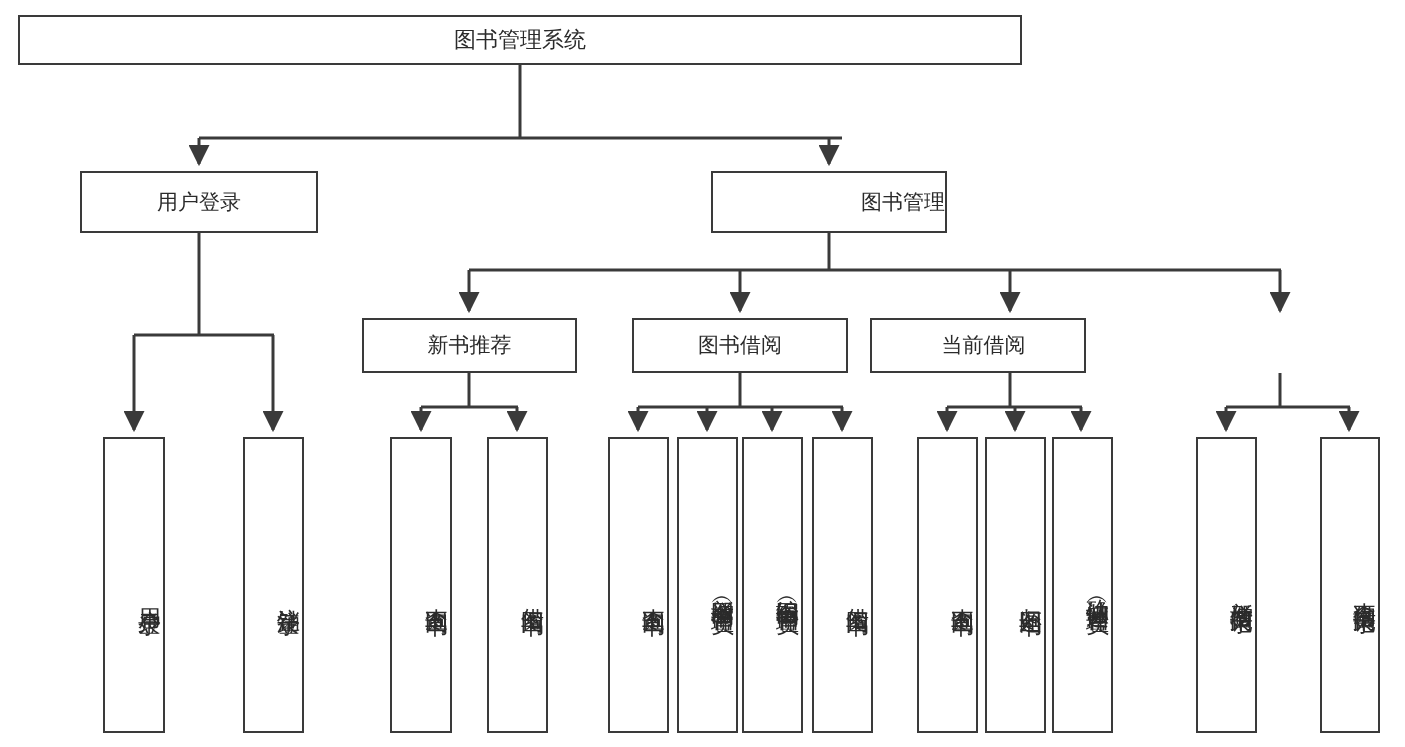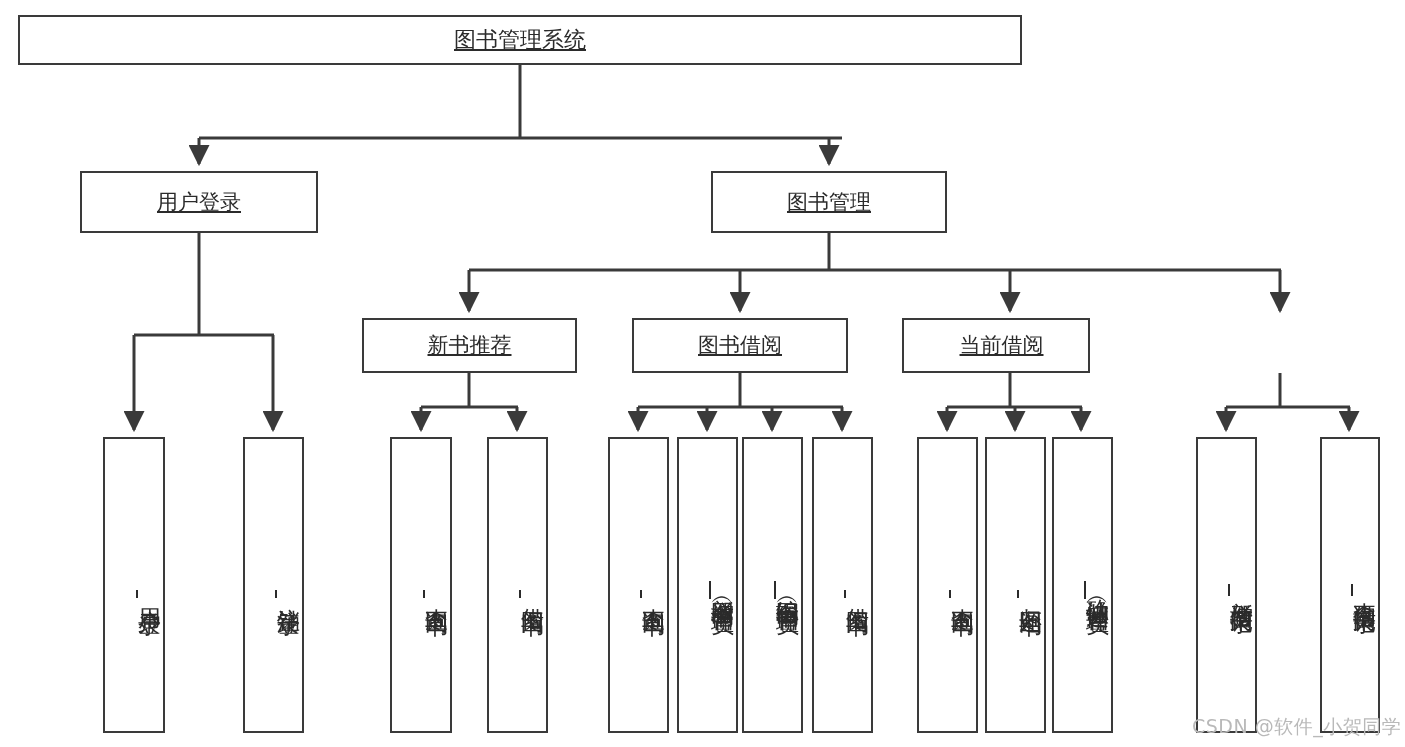--- a/index.html
+++ b/index.html
@@ -30,21 +30,20 @@
     position: absolute;
     box-sizing: border-box;
     border: 2px solid #3a3a3a;
     background: #ffffff;
     color: #2b2b2b;
     display: flex;
     align-items: center;
     justify-content: center;
     text-align: center;
     line-height: 1.18;
-    text-decoration: underline;
   }
   .node.h {
     font-size: 21px;
   }
   .node.root {
     font-size: 22px;
   }
   .node.v {
     writing-mode: vertical-rl;
     text-orientation: upright;
@@ -125,31 +124,31 @@
     </g>
   </svg>
 
   <div class="node root" style="left: 18px; top: 15px; width: 1004px; height: 50px;">
     <span>图书管理系统</span>
   </div>
 
   <div class="node h" style="left: 80px; top: 171px; width: 238px; height: 62px;">
     <span>用户登录</span>
   </div>
-  <div class="node h" style="left: 711px; top: 171px; width: 236px; height: 62px;">
+  <div class="node h" style="left: 711px; top: 171px; width: 236px; height: 62px; justify-content: flex-end;">
     <span>图书管理</span>
   </div>
 
   <div class="node h" style="left: 632px; top: 318px; width: 216px; height: 55px;">
     <span>图书借阅</span>
   </div>
   <div class="node h" style="left: 362px; top: 318px; width: 215px; height: 55px;">
     <span>新书推荐</span>
   </div>
-  <div class="node h" style="left: 902px; top: 318px; width: 188px; height: 55px; padding-left: 11px;">
+  <div class="node h" style="left: 870px; top: 318px; width: 216px; height: 55px; padding-left: 11px;">
     <span>当前借阅</span>
   </div>
 
   <div class="node v" style="left: 103px; top: 437px; width: 62px; height: 296px;">
     <span class="vtext">用户登录</span>
   </div>
   <div class="node v" style="left: 243px; top: 437px; width: 61px; height: 296px;">
     <span class="vtext">注销登录</span>
   </div>
   <div class="node v" style="left: 390px; top: 437px; width: 62px; height: 296px;">
@@ -179,15 +178,14 @@
   <div class="node v tall" style="left: 1052px; top: 437px; width: 61px; height: 296px;">
     <span class="vtext">确认归还（管理员）</span>
   </div>
   <div class="node v tall" style="left: 1196px; top: 437px; width: 61px; height: 296px;">
     <span class="vtext">新增借阅记录</span>
   </div>
   <div class="node v tall" style="left: 1320px; top: 437px; width: 60px; height: 296px;">
     <span class="vtext">查询借阅记录</span>
   </div>
 
-  <div class="watermark" style="left: 1192px; top: 714px;">CSDN @软件_小贺同学</div>
 
 </div>
 
 </body></html>

